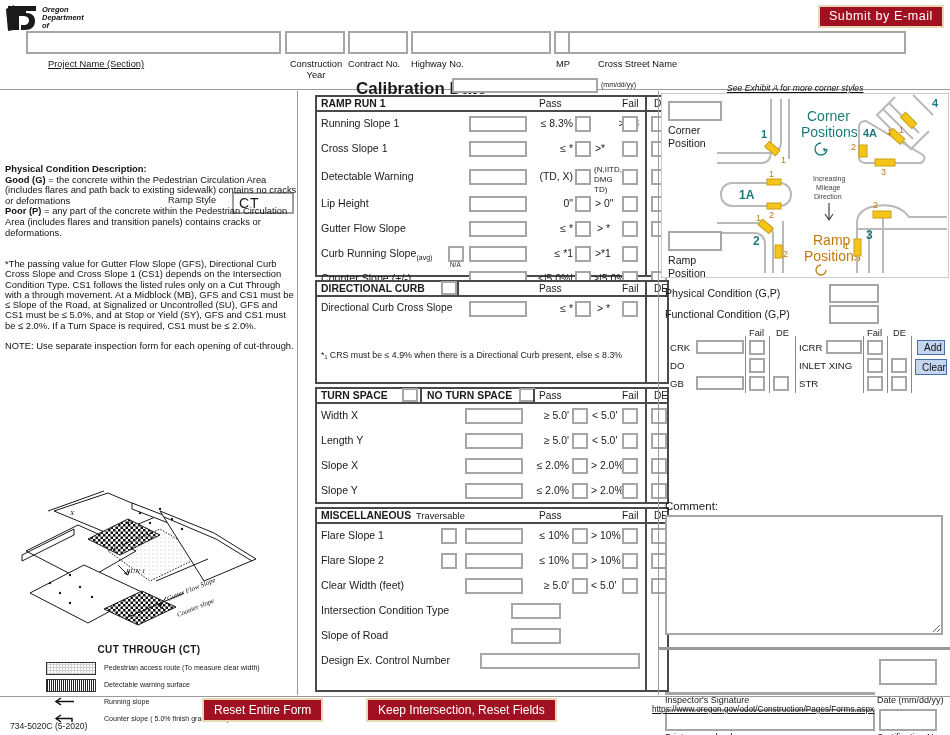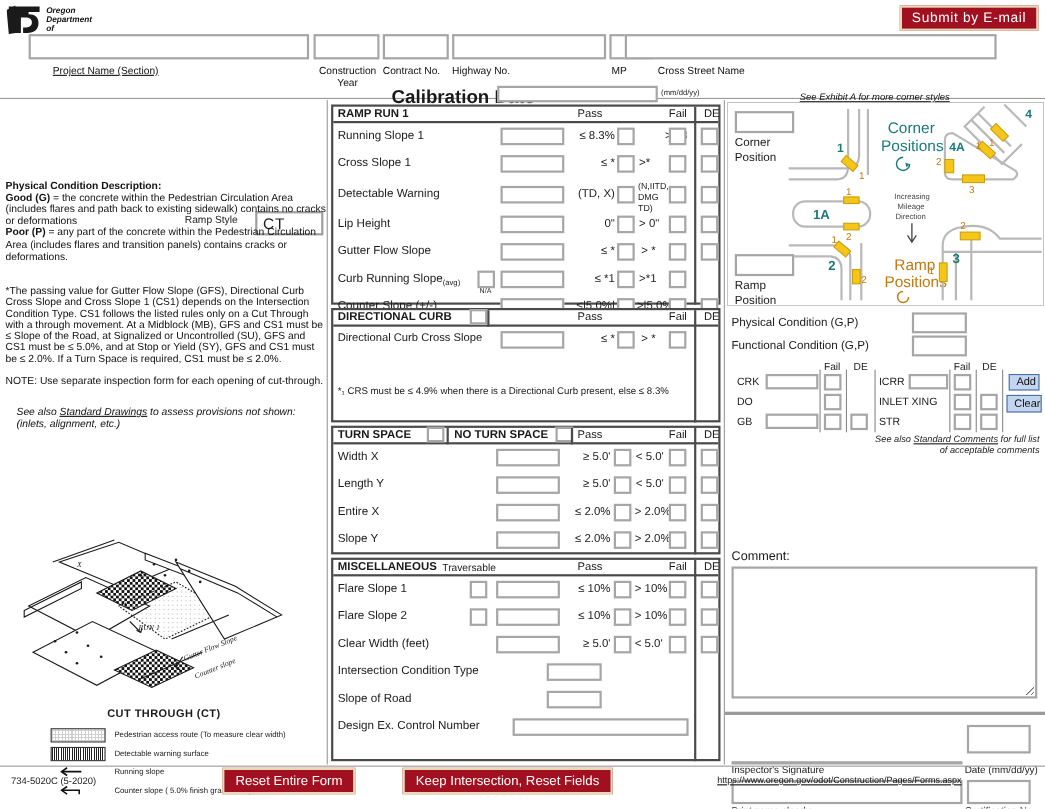--- a/index.html
+++ b/index.html
@@ -27,21 +27,21 @@
   .flbl { position:absolute; font-size:9.3px; color:#111; }
 
   .calib { position:absolute; left:356px; top:79px; font-size:17px; font-weight:bold; }
   .mmdd { position:absolute; left:601px; top:81px; font-size:7px; color:#222; }
   .exhibit { position:absolute; left:727px; top:83px; font-size:8.6px; font-style:italic;
              text-decoration:underline; color:#111; }
 
   
   .col-left  { position:absolute; left:0;   top:91px; width:298px; height:604px;
                border-right:1px solid #9a9a9a; }
-  .col-mid   { position:absolute; left:299px;top:91px; width:358px; height:604px; }
+  .col-mid   { position:absolute; left:313px;top:91px; width:358px; height:604px; }
   .col-right { position:absolute; left:658px;top:91px; width:292px; height:604px;
                border-left:1px solid #9a9a9a; }
 
   
   .rampstyle-row { position:absolute; left:168px; top:104px; font-size:9.3px; }
   .rampstyle-box { position:absolute; left:232px; top:101px; width:62px; height:22px;
                    border:2px solid #9d9d9d; font-size:14px; padding:1px 0 0 5px;
                    letter-spacing:1px; background:#fff; }
   .ltext { position:absolute; left:5px; width:292px; font-size:9.4px; line-height:10.6px;
            color:#111; }
@@ -97,21 +97,21 @@
             text-align:center; cursor:pointer; color:#111; }
   .seealso { position:absolute; font-size:8.4px; font-style:italic; text-align:right; line-height:10px; }
   .cmt { position:absolute; left:6px; top:409px; font-size:11.5px; }
   .cmtbox { position:absolute; left:6px; top:424px; width:278px; height:120px;
             border:2px solid #a6a6a6; background:#fff; }
   .sigline { position:absolute; background:#a6a6a6; height:3px; }
   .sublbl { position:absolute; font-size:9px; }
 
   
   .footer { position:absolute; left:0; top:696px; width:950px; height:39px; }
-  .formno { position:absolute; left:10px; top:9px; font-size:8.6px; }
+  .formno { position:absolute; left:10px; top:25px; font-size:8.6px; }
   .redbtn { position:absolute; background:#a01020; border:2px solid #e7d9b5; color:#fff;
             font-size:12px; padding:3px 10px; cursor:pointer; top:2px; }
   .url { position:absolute; left:652px; top:9px; font-size:8.2px; text-decoration:underline;
          color:#111; }
   svg { display:block; }
 </style>
 </head>
 <body>
 
 <div class="page">
@@ -162,24 +162,20 @@
 
     <div class="ltext" style="top:73px;">
       <b>Physical Condition Description:</b><br>
       <b>Good (G)</b><span> = the concrete within the Pedestrian Circulation Area (includes flares and path back to existing sidewalk) contains no cracks or deformations</span><br>
       <b>Poor (P)</b><span> = any part of the concrete within the Pedestrian Circulation Area (includes flares and transition panels) contains cracks or deformations.</span>
     </div>
 
     <div class="ltext" style="top:168px; line-height:10.3px;">*The passing value for Gutter Flow Slope (GFS), Directional Curb Cross Slope and Cross Slope 1 (CS1) depends on the Intersection Condition Type.  CS1 follows the listed rules only on a Cut Through with a through movement. At a Midblock (MB), GFS and CS1 must be ≤ Slope of the Road, at Signalized or Uncontrolled (SU), GFS and CS1 must be ≤ 5.0%, and at Stop or Yield (SY), GFS and CS1 must be ≤ 2.0%.  If a Turn Space is required, CS1 must be ≤ 2.0%.</div>
     <div class="ltext" style="top:250px;">NOTE: Use separate inspection form for each opening of cut-through.</div>
 
-    <div class="ltext ital" style="top:278px; left:15px; width:283px;">
-      <span>See also </span><span class="u">Standard Drawings</span><span> to assess provisions not shown:</span><br>
-      <span>(inlets, alignment, etc.)</span>
-    </div>
 
     <svg class="artwork" viewBox="0 0 280 140">
       <defs>
         <pattern id="dots" width="4" height="4" patternUnits="userSpaceOnUse">
           <circle cx="1" cy="1" r="0.5" fill="#999"></circle>
         </pattern>
         <pattern id="check" width="5" height="5" patternUnits="userSpaceOnUse">
           <rect width="5" height="5" fill="#fff"></rect>
             <rect width="2.5" height="2.5" fill="#111"></rect>
           <rect x="2.5" y="2.5" width="2.5" height="2.5" fill="#111"></rect>
@@ -398,21 +394,21 @@
       <div class="row">
         <span class="lbl">Length Y</span>
         <input class="val" style="left: 148px; width: 58px;">
         <span class="crit" style="left:208px; width:44px;">≥ 5.0'</span>
         <span class="cb" style="left:255px;"></span>
         <span class="crit" style="left:275px; width:44px; text-align:left;">&lt; 5.0'</span>
         <span class="cb" style="left:305px;"></span>
         <span class="cb" style="left:334px;"></span>
       </div>
       <div class="row">
-        <span class="lbl">Entire X</span>
+        <span class="lbl">Slope X</span>
         <input class="val" style="left: 148px; width: 58px;">
         <span class="crit" style="left:204px; width:48px;">≤ 2.0%</span>
         <span class="cb" style="left:255px;"></span>
         <span class="crit" style="left:274px; width:48px; text-align:left;">&gt; 2.0%</span>
         <span class="cb" style="left:305px;"></span>
         <span class="cb" style="left:334px;"></span>
       </div>
       <div class="row">
         <span class="lbl">Slope Y</span>
         <input class="val" style="left: 148px; width: 58px;">
@@ -611,24 +607,20 @@
     <span class="rbox" style="left:208px; top:267px; width:16px; height:15px;"></span>
     <span class="rbox" style="left:232px; top:267px; width:16px; height:15px;"></span>
 
     <div class="minilbl" style="left:140px; top:287px;">STR</div>
     <span class="rbox" style="left:208px; top:285px; width:16px; height:15px;"></span>
     <span class="rbox" style="left:232px; top:285px; width:16px; height:15px;"></span>
 
     <button class="addbtn" style="left:258px; top:249px; width:28px; height:15px;">Add</button>
     <button class="addbtn" style="left:256px; top:268px; width:32px; height:16px;">Clear</button>
 
-    <div class="seealso" style="left:100px; top:303px; width:186px;">
-      <span>See also </span><span class="u">Standard Comments</span><span> for full list</span><br>
-      <span>of acceptable comments</span>
-    </div>
 
     <div class="cmt">Comment:</div>
     <textarea class="cmtbox" style=""></textarea>
 
     <div style="position:absolute; left:0; top:556px; width:292px; height:3px; background:#9a9a9a;"></div>
 
     <div class="sigline" style="left:6px; top:601px; width:210px;"></div>
     <div class="sublbl" style="left:6px; top:604px;">Inspector's Signature</div>
     <input class="rbox" style="left: 220px; top: 568px; width: 58px; height: 26px;">
     <div class="sublbl" style="left:218px; top:604px;">Date (mm/dd/yy)</div>

